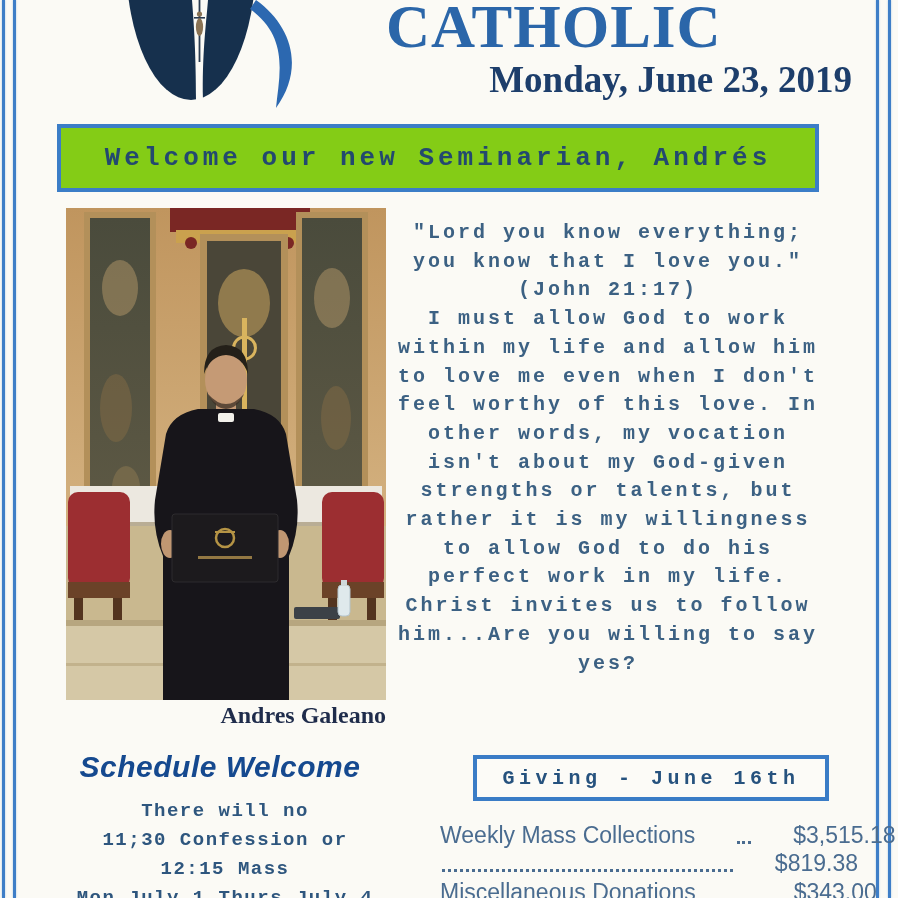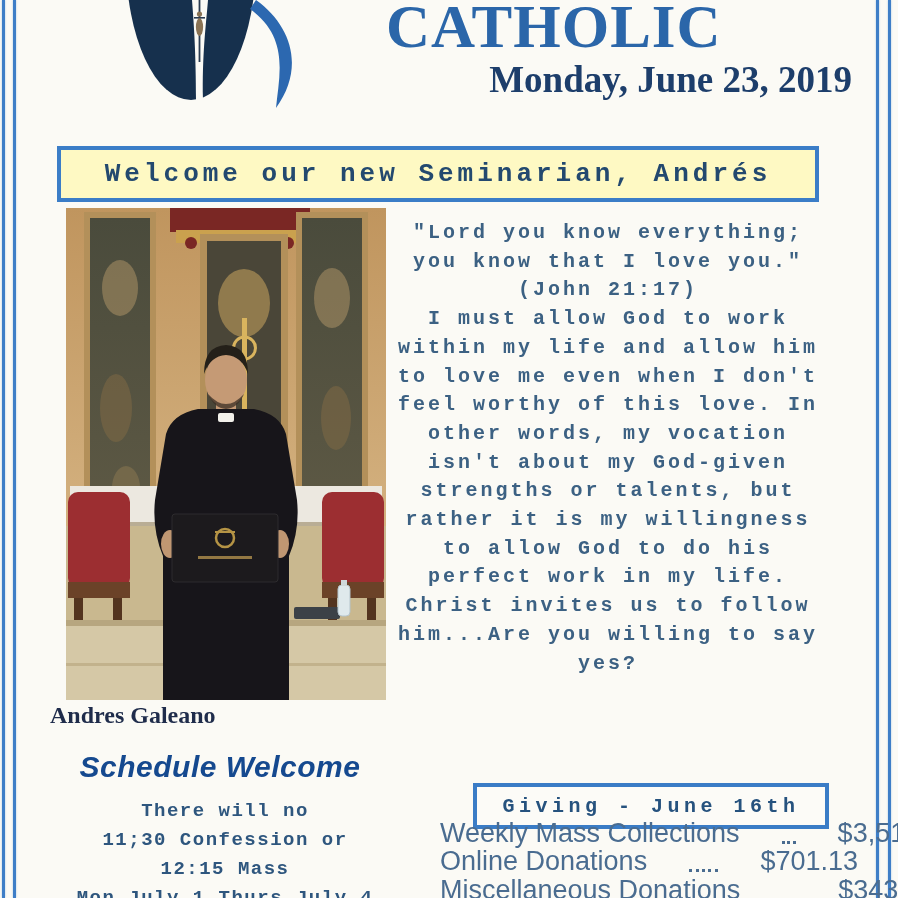--- a/index.html
+++ b/index.html
@@ -17,32 +17,32 @@
     font-family:"Liberation Serif",serif;font-weight:bold;
     font-size:61px;letter-spacing:1px;color:#2b66a9;white-space:nowrap;
   }
   .date{
     right:46px;top:58px;
     font-family:"Liberation Serif",serif;font-weight:bold;
     font-size:37px;color:#1d3e6b;white-space:nowrap;
   }
   
   .welcome-box{
-    left:57px;top:146px;width:762px;height:56px;box-sizing:border-box;
-    border:4px solid #3b7dc7;background:#fef9c3;
+    left:57px;top:124px;width:762px;height:68px;box-sizing:border-box;
+    border:4px solid #3b7dc7;background:#84cc16;
     display:flex;align-items:center;justify-content:center;
   }
   .welcome-text{
     font-family:"Liberation Mono",monospace;font-weight:bold;
     font-size:26px;letter-spacing:4px;color:#23496f;white-space:nowrap;
   }
   
   .photo{left:66px;top:208px;width:320px;height:492px;overflow:hidden;}
   .caption{
-    left:50px;top:702px;width:320px;text-align:left;
+    left:66px;top:702px;width:320px;text-align:right;
     font-family:"Liberation Serif",serif;font-weight:bold;
     font-size:24px;color:#1f2c4b;
   }
   
   .quote{
     left:393px;top:219px;width:430px;text-align:center;
     font-family:"Liberation Mono",monospace;font-weight:bold;
     font-size:20px;letter-spacing:3px;line-height:28.7px;
     color:#3c6183;white-space:pre-line;
   }
@@ -55,30 +55,30 @@
   .schedule-body{
     left:40px;top:797px;width:370px;text-align:center;
     font-family:"Liberation Mono",monospace;font-weight:bold;
     font-size:19px;letter-spacing:1.5px;line-height:29px;
     color:#2e567e;white-space:pre-line;
   }
   
   .giving-box{
     left:473px;top:755px;width:356px;height:46px;box-sizing:border-box;
     border:4px solid #3a7cc6;background:#fcfbf7;
-    display:flex;align-items:center;justify-content:center;margin-top:28px;
+    display:flex;align-items:center;justify-content:center;
   }
   .giving-title{
     font-family:"Liberation Mono",monospace;font-weight:bold;
     font-size:20px;letter-spacing:4.5px;color:#26527e;white-space:nowrap;
   }
   .donations{left:440px;top:820px;width:418px;}
   .donation-row{
     display:flex;align-items:flex-end;height:28.6px;
-    font-family:"Liberation Sans",sans-serif;font-size:27px;color:#4a6c90;gap:40px;
+    font-family:"Liberation Sans",sans-serif;font-size:23px;color:#4a6c90;gap:40px;
   }
   .donation-label{white-space:nowrap;}
   .dots{flex:1;border-bottom:3px dotted #4a6c90;margin:0 2px 5px 2px;min-width:14px;}
   .donation-amount{white-space:nowrap;}
 </style>
 </head>
 <body>
 
 <div class="vline" style="left:2px;"></div>
 <div class="vline" style="left:13px;"></div>
@@ -207,22 +207,21 @@
 <div class="abs giving-box">
   <span class="giving-title">Giving - June 16th</span>
 </div>
 <div class="abs donations">
   <div class="donation-row">
     <span class="donation-label">Weekly Mass Collections</span>
     <span class="dots"></span>
     <span class="donation-amount">$3,515.18</span>
   </div>
   <div class="donation-row">
-    <span class="donation-label">Online Donations</span>
     <span class="dots"></span>
-    <span class="donation-amount">$701.13</span>
+    <span class="donation-amount">$819.38</span>
   </div>
   <div class="donation-row">
     <span class="donation-label">Miscellaneous Donations</span>
     <span class="dots"></span>
     <span class="donation-amount">$343.00</span>
   </div>
 </div>
 
 </body></html>

